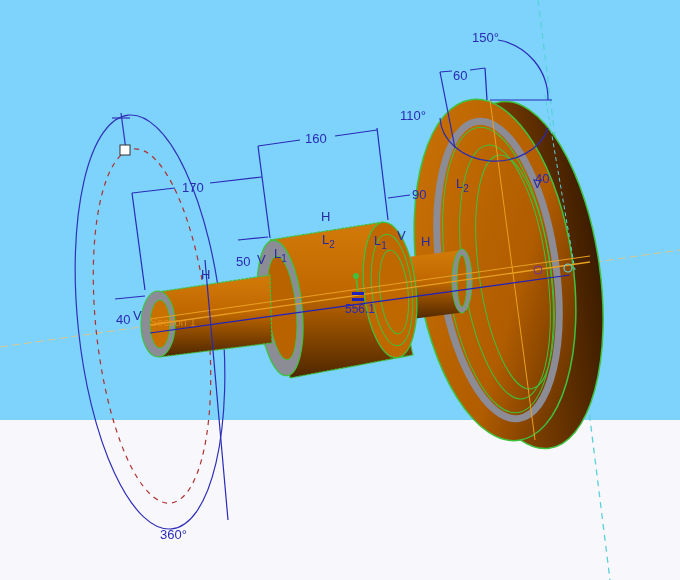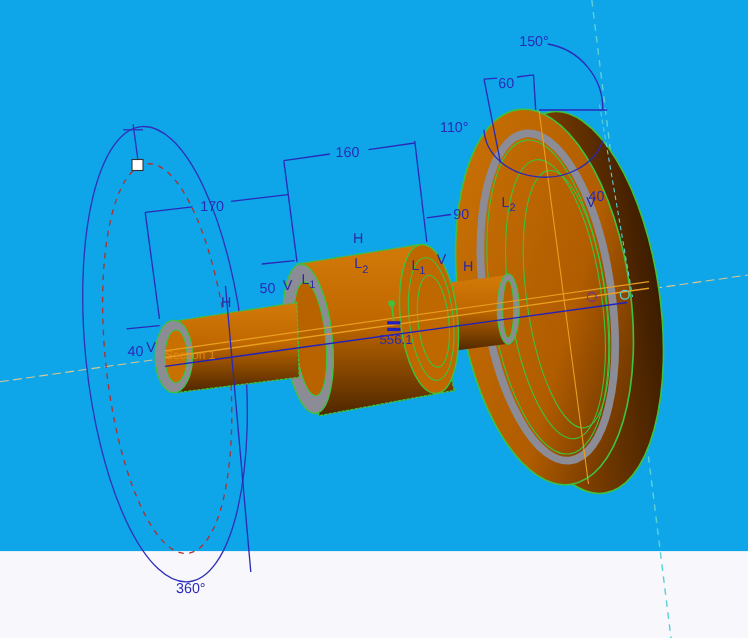--- a/index.html
+++ b/index.html
@@ -1,17 +1,17 @@
 <!DOCTYPE html>
 <html><head>
   <meta charset="utf-8">
   <style>
     html, body { margin:0; padding:0; }
     body { width:680px; height:580px; background:#f8f8fc; overflow:hidden; font-family:"Liberation Sans", sans-serif; }
-    #viewport { position:relative; width:680px; height:501px; background:#0ea5e9; }
+    #viewport { position:relative; width:680px; height:420px; background:#7dd3fc; }
     svg { position:absolute; left:0; top:0; }
     .dim { font-family:"Liberation Sans", sans-serif; font-size:13px; fill:#2a2ab8; }
     .lbl { font-family:"Liberation Sans", sans-serif; font-size:13px; fill:#2a2aa0; }
   </style>
 </head>
 <body>
 
 <div id="viewport">
 <svg width="680" height="580" viewBox="0 0 680 580">
   <defs>

